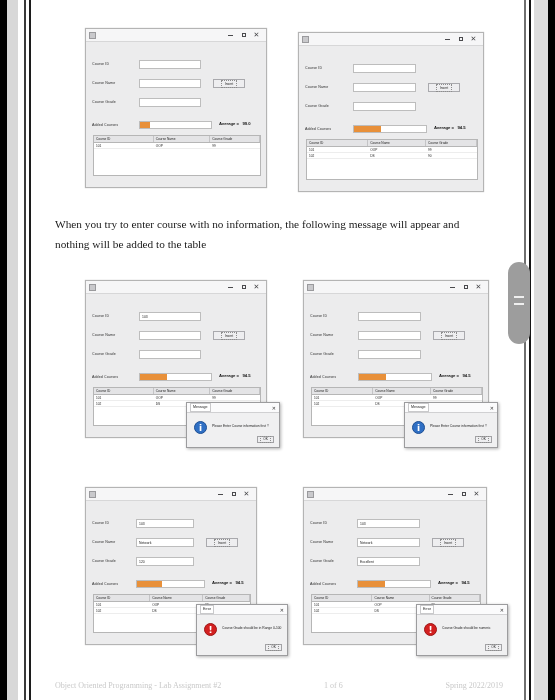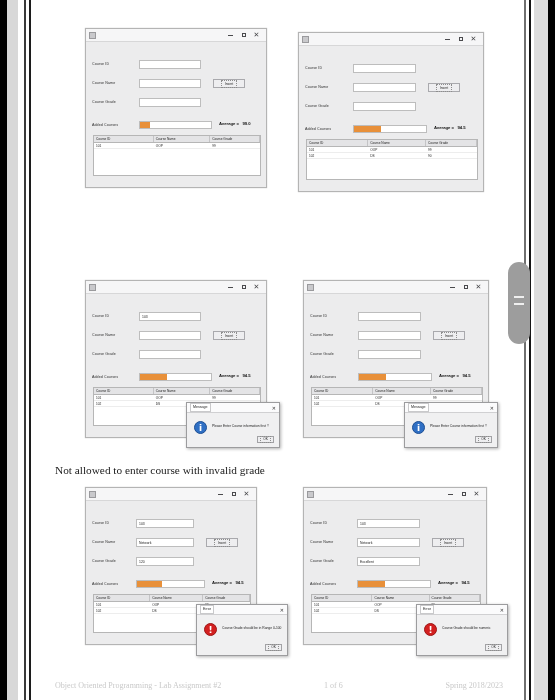--- a/index.html
+++ b/index.html
@@ -164,26 +164,26 @@
 </head>
 <body>
 
 <div class="edge-black-left"></div>
 <div class="edge-grey-left"></div>
 <div class="edge-rule-a"></div>
 <div class="edge-rule-b"></div>
 
 <div class="doc">
 
-  <div class="para p2">Not allowed to enter course with invalid grade</div>
+  <div class="para p1">When you try to enter course with no information, the following message will appear and nothing will be added to the table</div>
 
   <div class="footer">
     <span>Object Oriented Programming - Lab Assignment #2</span>
     <span>1 of 6</span>
-    <span>Spring 2018/2023</span>
+    <span>Spring 2022/2019</span>
   </div>
 
   <div id="windows-host">
       <div class="win" style="left: 54px; top: 28px; width: 182px; height: 160px;">
         <div class="titlebar">
           <div class="tb-icon"></div>
           <div class="tb-spacer"></div>
           <div class="tb-btn">
             <span class="minus"></span>
           </div>

